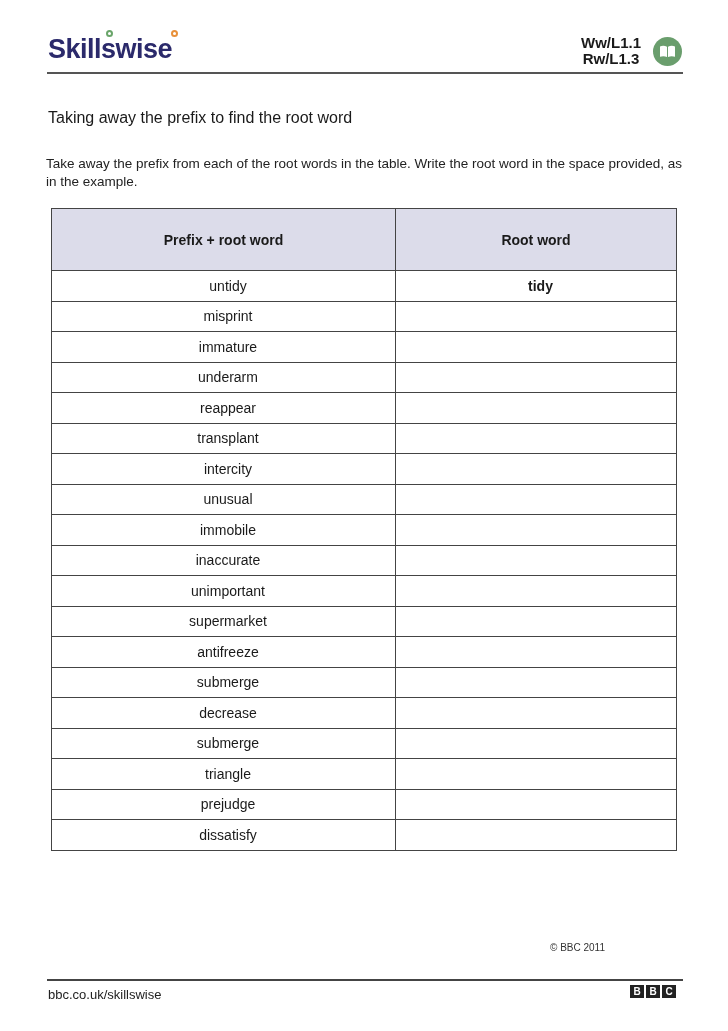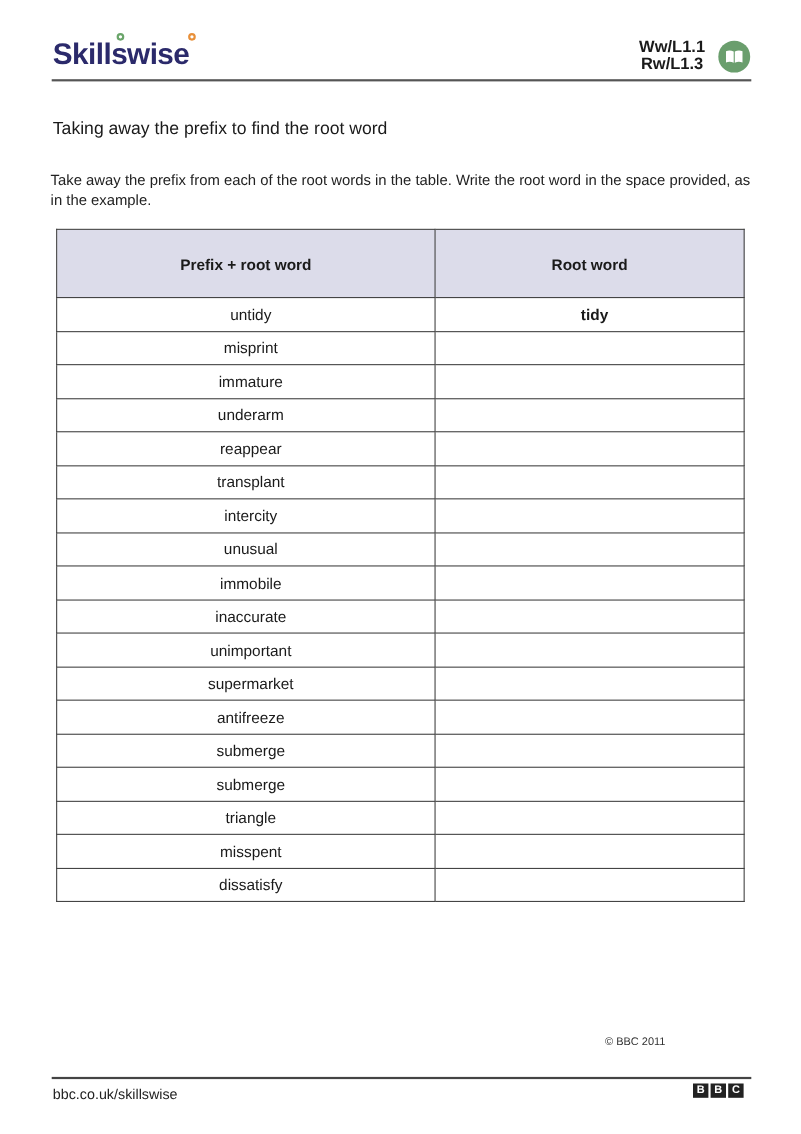--- a/index.html
+++ b/index.html
@@ -115,29 +115,33 @@
       </tr>
       <tr>
         <td>antifreeze</td>
         <td class="answer"></td>
       </tr>
       <tr>
         <td>submerge</td>
         <td class="answer"></td>
       </tr>
       <tr>
+        <td>decrease</td>
+        <td class="answer"></td>
+      </tr>
+      <tr>
         <td>submerge</td>
         <td class="answer"></td>
       </tr>
       <tr>
         <td>triangle</td>
         <td class="answer"></td>
       </tr>
       <tr>
-        <td>misspent</td>
+        <td>prejudge</td>
         <td class="answer"></td>
       </tr>
       <tr>
         <td>dissatisfy</td>
         <td class="answer"></td>
       </tr>
     </tbody>
 </table>
 
 <div class="rule-bottom"></div>

